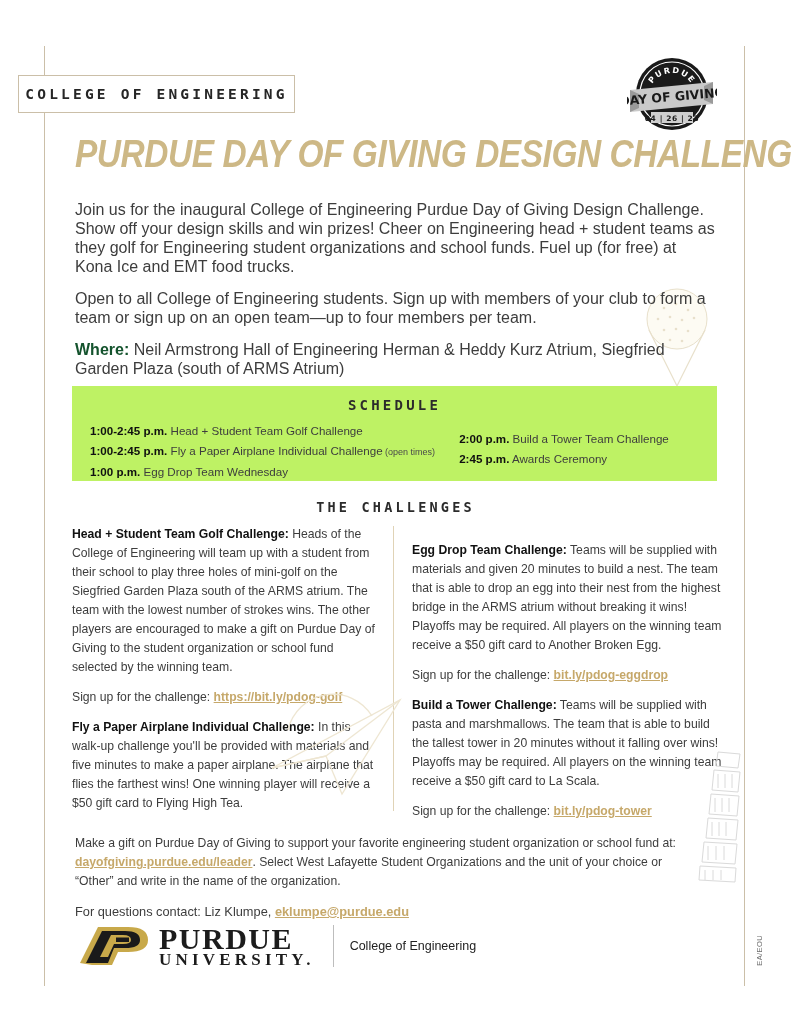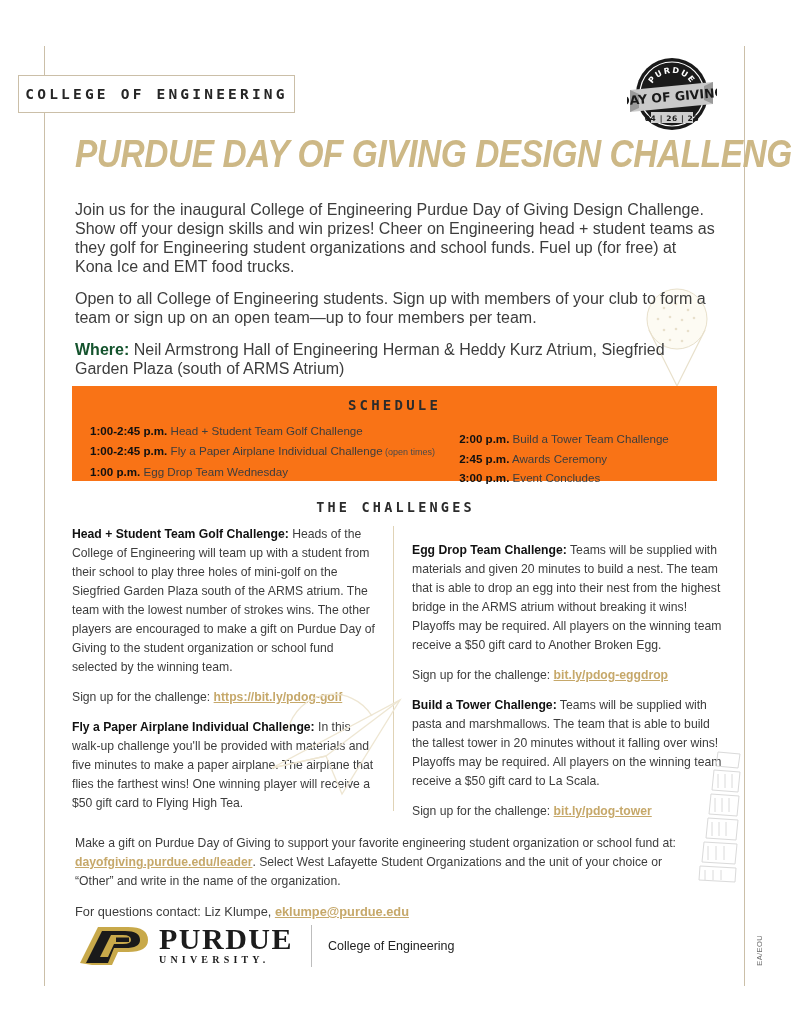--- a/index.html
+++ b/index.html
@@ -45,21 +45,21 @@
   
   .content{position:absolute;left:75px;top:200px;width:645px;}
   p.body{
     margin:0 4px 13px 0;font-size:16px;line-height:19px;color:#3d3d3d;
   }
   p.body b{color:#14532d;font-weight:bold;}
 
   
   .schedule{
     position:absolute;left:72px;top:386px;width:645px;height:95px;
-    background:#f97316;
+    background:#bef264;
   }
   .sched-title{
     text-align:center;font-size:14px;font-weight:bold;letter-spacing:3.2px;
     color:#2b2b2b;padding-top:11px;font-family:"DejaVu Sans Mono",monospace;
   }
   .sched-grid{
     display:flex;padding:8px 18px 0 18px;
   }
   .sched-col{flex:1;}
   .sched-col.right{padding-left:24px;margin-top:8px;}
@@ -86,21 +86,21 @@
 
   
   .logo{position:absolute;left:78px;top:922px;height:48px;display:flex;align-items:center;}
   .logo-mark{width:72px;height:46px;}
   .logo-word{margin-left:9px;}
   .logo-word .l1{
     font-family:"Liberation Serif", serif;font-weight:bold;font-size:30px;
     letter-spacing:1.5px;color:#1c1c1c;line-height:27px;
   }
   .logo-word .l2{
-    font-family:"Liberation Serif", serif;font-weight:bold;font-size:10px;
+    font-family:"Liberation Serif", serif;font-weight:bold;font-size:17px;
     letter-spacing:4.2px;color:#1c1c1c;line-height:16px;
   }
   .logo-div{width:1px;height:42px;background:#bdbdbd;margin:0 16px 0 18px;}
   .logo-sub{font-size:12.5px;color:#222;}
 
   
   .edge-code{
     position:absolute;left:755px;top:935px;font-size:7.5px;color:#6e6e6e;
     writing-mode:vertical-rl;transform:rotate(180deg);letter-spacing:.4px;
   }
@@ -183,21 +183,20 @@
     <div class="sched-title">SCHEDULE</div>
     <div class="sched-grid">
       <div class="sched-col" id="sched-left">
           <div class="sched-row"><b>1:00-2:45 p.m.</b><span> Head + Student Team Golf Challenge</span></div>
           <div class="sched-row"><b>1:00-2:45 p.m.</b><span> Fly a Paper Airplane Individual Challenge</span><span class="open"> (open times)</span></div>
           <div class="sched-row"><b>1:00 p.m.</b><span> Egg Drop Team Wednesday</span></div>
         </div>
       <div class="sched-col right" id="sched-right">
           <div class="sched-row"><b>2:00 p.m.</b><span> Build a Tower Team Challenge</span></div>
           <div class="sched-row"><b>2:45 p.m.</b><span> Awards Ceremony</span></div>
-          <div class="sched-row"><b>3:00 p.m.</b><span> Event Concludes</span></div>
         </div>
     </div>
   </div>
 
   <div class="chal-title">THE CHALLENGES</div>
   <div class="chal chal-left" id="chal-left">
       <p><b>Head + Student Team Golf Challenge:</b><span> Heads of the College of Engineering will team up with a student from their school to play three holes of mini-golf on the Siegfried Garden Plaza south of the ARMS atrium. The team with the lowest number of strokes wins. The other players are encouraged to make a gift on Purdue Day of Giving to the student organization or school fund selected by the winning team.</span></p>
       <p><span>Sign up for the challenge: </span><a class="link" href="#">https://bit.ly/pdog-golf</a></p>
       <p><b>Fly a Paper Airplane Individual Challenge:</b><span> In this walk-up challenge you'll be provided with materials and five minutes to make a paper airplane. The airplane that flies the farthest wins! One winning player will receive a $50 gift card to Flying High Tea.</span></p>
     </div>

